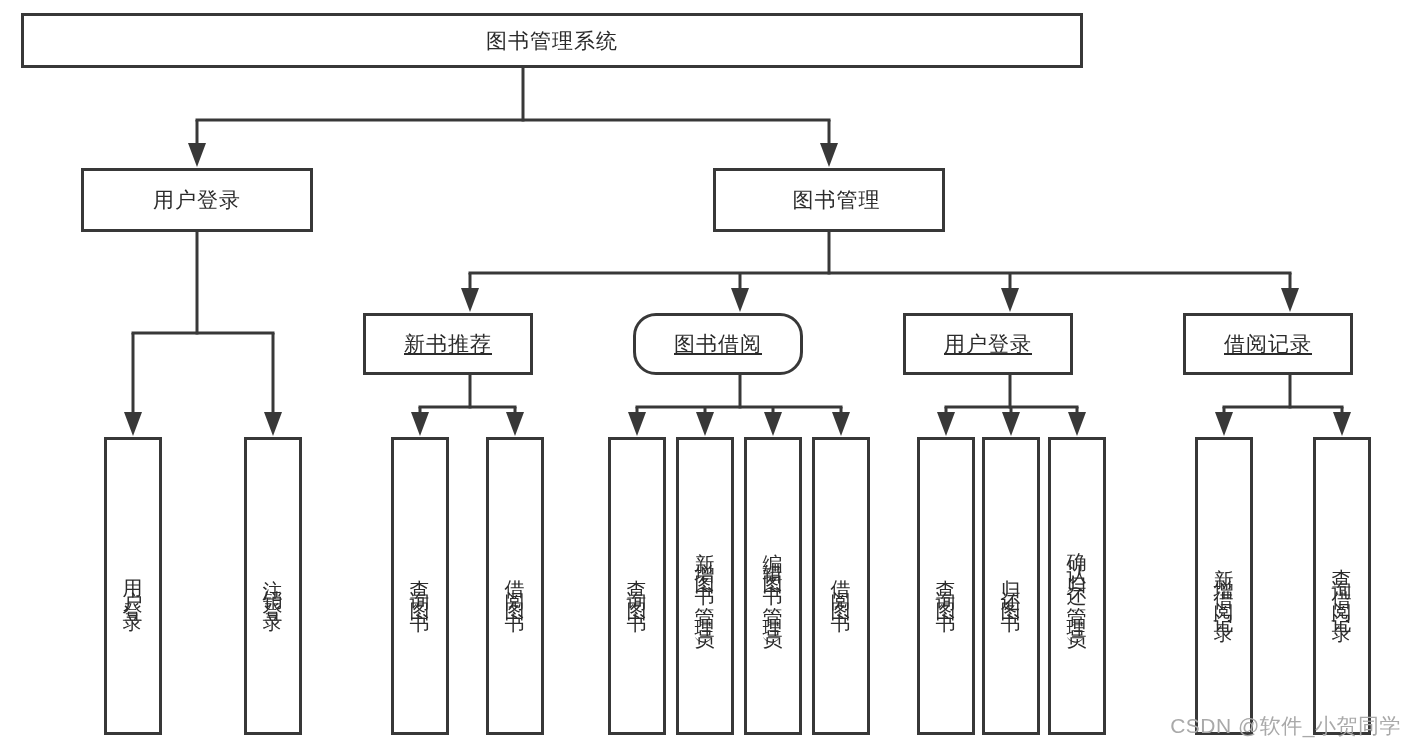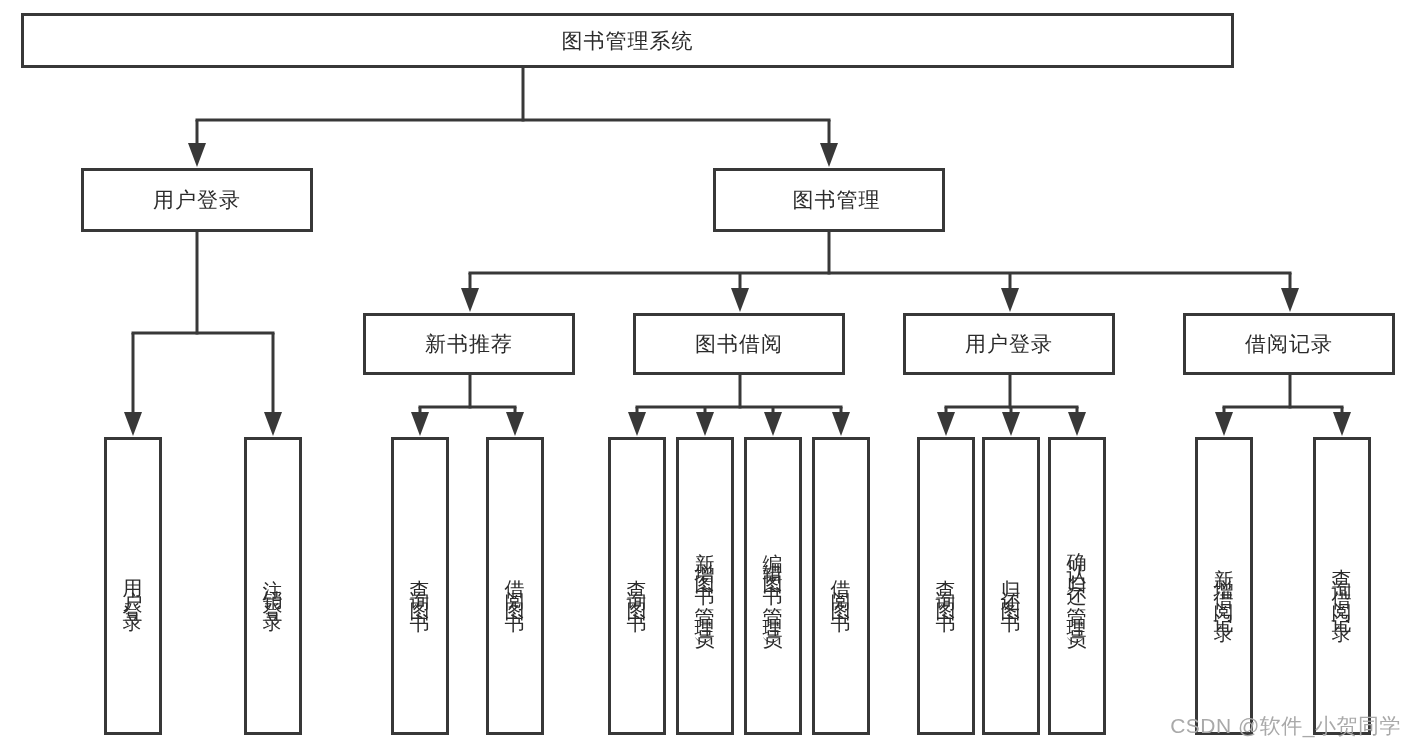--- a/index.html
+++ b/index.html
@@ -36,23 +36,23 @@
   .vbox {
     writing-mode: vertical-lr;
     text-orientation: mixed;
     font-size: 20px;
     letter-spacing: 11px;
     line-height: 1;
     width: 58px;
     top: 437px;
     height: 298px;
   }
-  .root-box   { left: 21px;  top: 13px;  width: 1213px; height: 55px; }
+  .root-box   { left: 21px;  top: 13px;  width: 1062px; height: 55px; }
   .lvl2-box   { top: 168px; width: 232px; height: 64px; }
-  .lvl3-box   { top: 313px; width: 212px; height: 62px; }
+  .lvl3-box   { top: 313px; width: 170px; height: 62px; text-decoration: underline; }
   #watermark {
     position: absolute;
     top: 712px;
     right: 4px;
     font-size: 21px;
     color: #a9a9a9;
     letter-spacing: 0.5px;
     white-space: nowrap;
     margin-left: 24px;
   }
@@ -123,21 +123,21 @@
     <polygon points="1215,412 1233,412 1224,436"></polygon>
     <polygon points="1333,412 1351,412 1342,436"></polygon>
   </svg>
 
   <div class="box hbox root-box">图书管理系统</div>
 
   <div class="box hbox lvl2-box" style="left:81px;">用户登录</div>
   <div class="box hbox lvl2-box" style="left:713px;padding-left:15px;">图书管理</div>
 
   <div class="box hbox lvl3-box" style="left:363px;">新书推荐</div>
-  <div class="box hbox lvl3-box" style="left:633px;">图书借阅</div>
+  <div class="box hbox lvl3-box" style="left:633px;border-radius:23px;">图书借阅</div>
   <div class="box hbox lvl3-box" style="left:903px;">用户登录</div>
   <div class="box hbox lvl3-box" style="left:1183px;">借阅记录</div>
 
   <div class="box vbox" style="left:104px;">用户登录</div>
   <div class="box vbox" style="left:244px;">注销登录</div>
 
   <div class="box vbox" style="left:391px;">查询图书</div>
   <div class="box vbox" style="left:486px;">借阅图书</div>
 
   <div class="box vbox" style="left:608px;">查询图书</div>

